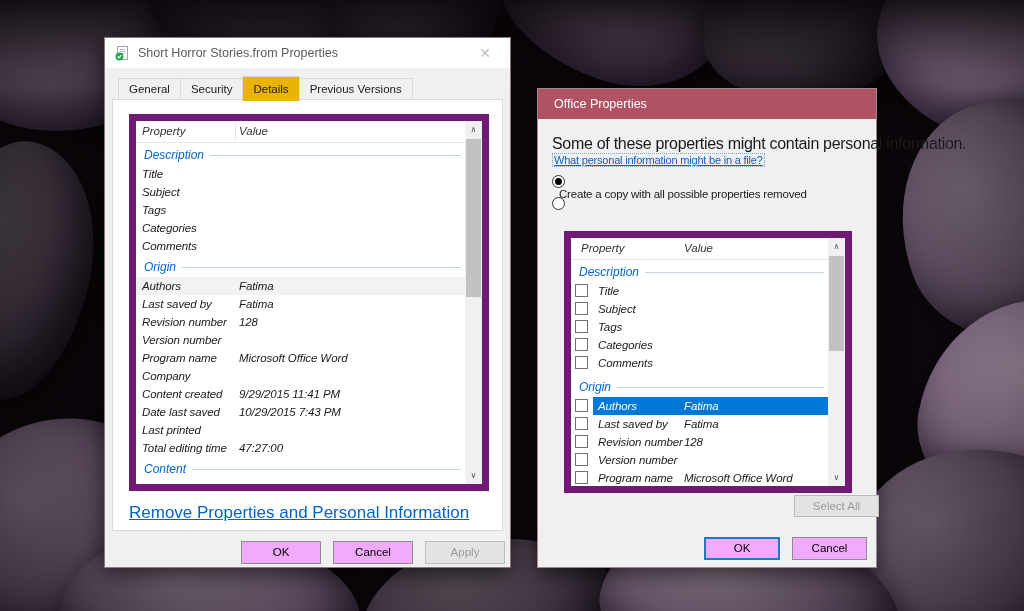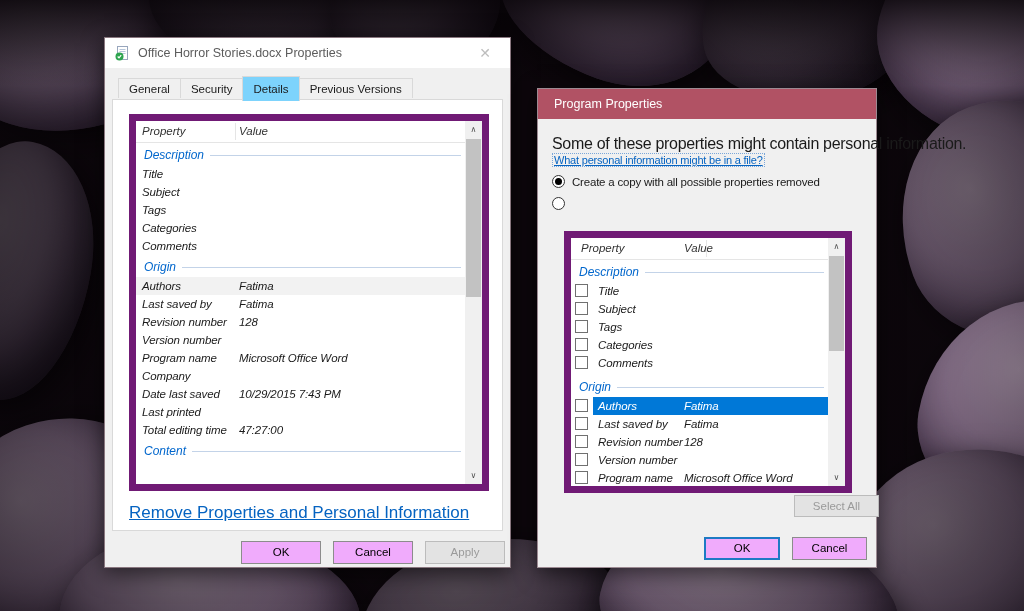--- a/index.html
+++ b/index.html
@@ -50,40 +50,40 @@
   
   #props{left:104px;top:37px;width:407px;height:531px;background:#f0f0f0;}
   #props .titlebar{position:absolute;left:0;top:0;right:0;height:30px;background:#fff;
     display:flex;align-items:center;padding-left:9px;box-sizing:border-box;}
   #props .titletext{color:#5c5c5c;font-size:12.5px;margin-left:8px;}
   #props .closebtn{position:absolute;right:6px;top:0;width:38px;height:30px;text-align:center;
     line-height:30px;color:#bdbdbd;font-size:14px;cursor:pointer;}
   .tabs{position:absolute;top:38px;left:13px;height:24px;display:flex;align-items:center;z-index:2;}
   .tab{height:20px;line-height:20px;padding:0 10px;background:#f0f0f0;border:1px solid #d9d9d9;
     border-bottom:none;font-size:11.5px;margin-right:-1px;box-sizing:border-box;}
-  .tab.active{height:25px;line-height:25px;background:#7dd3fc;margin-bottom:-1px;z-index:3;position:relative;}
+  .tab.active{height:25px;line-height:25px;background:#eab308;margin-bottom:-1px;z-index:3;position:relative;}
   .tabpage{position:absolute;left:7px;width:391px;top:61px;height:432px;background:#fff;
     border:1px solid #d9d9d9;box-sizing:border-box;z-index:1;}
   #plist{left:16px;top:14px;width:360px;height:377px;}
   #plist .lb-header .col1.c-prop{left:6px;} #plist .lb-header .col1.c-val{left:103px;}
   #plist .lb-header .divider{left:99px;}
   #plist .prow .val{left:103px;}
   #props-link{position:absolute;left:16px;top:403px;font-size:17px;}
   #props .btn.ok{left:136px;top:503px;width:80px;}
   #props .btn.cancel{left:228px;top:503px;width:80px;}
   #props .btn.apply{left:320px;top:503px;width:80px;}
 
   
   #remove{left:537px;top:88px;width:340px;height:480px;border-color:#9c8a92;}
   #remove .titlebar{position:absolute;left:0;top:0;right:0;height:30px;background:#b15264;
     color:#fff;font-size:12.5px;line-height:30px;padding-left:16px;box-sizing:border-box;}
   #rm-intro{position:absolute;left:14px;top:46px;width:316px;letter-spacing:-0.3px;font-size:16px;white-space:nowrap;}
   #rm-link{position:absolute;left:14px;top:64px;font-size:11px;letter-spacing:-0.2px;
     border:1px dotted #7aa7d9;padding:0 1px;}
-  .radio-row{position:absolute;left:14px;display:flex;align-items:center;}
+  .radio-row{position:absolute;left:14px;display:flex;flex-direction:column;}
   .radio{width:13px;height:13px;border:1px solid #333;border-radius:50%;background:#fff;
     box-sizing:border-box;position:relative;flex:0 0 13px;}
   .radio.selected::after{content:"";position:absolute;left:2px;top:2px;width:7px;height:7px;
     border-radius:50%;background:#000;}
   .radio-row .rlab{margin-left:7px;letter-spacing:-0.2px;font-size:11.5px;white-space:nowrap;}
   #rlist{left:26px;top:142px;width:288px;height:262px;}
   #rlist .lb-header .col1.c-prop{left:10px;} #rlist .lb-header .col1.c-val{left:113px;}
   #rlist .lb-header .divider{left:135px;}
   #rlist .prow .lab{left:27px;}
   #rlist .prow .val{left:113px;}
@@ -124,21 +124,21 @@
   <div class="dialog" id="props">
     <div class="titlebar">
       <svg width="16" height="16">
         <rect x="3.5" y="1.5" width="10" height="13" fill="#ffffff" stroke="#98a6bd"></rect>
         <line x1="5.5" y1="4.5" x2="11.5" y2="4.5" stroke="#b7c6da"></line>
         <line x1="5.5" y1="6.5" x2="11.5" y2="6.5" stroke="#b7c6da"></line>
         <line x1="5.5" y1="8.5" x2="11.5" y2="8.5" stroke="#b7c6da"></line>
         <circle cx="5.5" cy="11.5" r="4" fill="#2ea44f"></circle>
         <path d="M3.7 11.5 L5 12.9 L7.2 10.2" stroke="#ffffff" stroke-width="1.2" fill="none"></path>
       </svg>
-      <span class="titletext">Office Horror Stories.docx Properties</span>
+      <span class="titletext">Short Horror Stories.from Properties</span>
       <span class="closebtn">✕</span>
     </div>
 
     <div class="tabs">
       <div class="tab">General</div>
       <div class="tab">Security</div>
       <div class="tab active">Details</div>
       <div class="tab">Previous Versions</div>
     </div>
 
@@ -196,20 +196,24 @@
             </div>
           <div class="prow">
               <span class="lab">Program name</span>
               <span class="val">Microsoft Office Word</span>
             </div>
           <div class="prow">
               <span class="lab">Company</span>
               <span class="val"></span>
             </div>
           <div class="prow">
+              <span class="lab">Content created</span>
+              <span class="val">9/29/2015 11:41 PM</span>
+            </div>
+          <div class="prow">
               <span class="lab">Date last saved</span>
               <span class="val">10/29/2015 7:43 PM</span>
             </div>
           <div class="prow">
               <span class="lab">Last printed</span>
               <span class="val"></span>
             </div>
           <div class="prow">
               <span class="lab">Total editing time</span>
               <span class="val">47:27:00</span>
@@ -228,21 +232,21 @@
       <span class="link" id="props-link">Remove Properties and Personal Information</span>
     </div>
 
     <div class="btn ok">OK</div>
     <div class="btn cancel">Cancel</div>
     <div class="btn apply disabled">Apply</div>
   </div>
 
   <div class="dialog" id="remove">
     <div class="titlebar">
-      <span>Program Properties</span>
+      <span>Office Properties</span>
     </div>
 
     <div id="rm-intro">Some of these properties might contain personal information.</div>
     <span class="link" id="rm-link">What personal information might be in a file?</span>
 
     <div class="radio-row" style="top:86px;">
       <span class="radio selected"></span>
       <span class="rlab">Create a copy with all possible properties removed</span>
     </div>
     <div class="radio-row" style="top:108px;">

